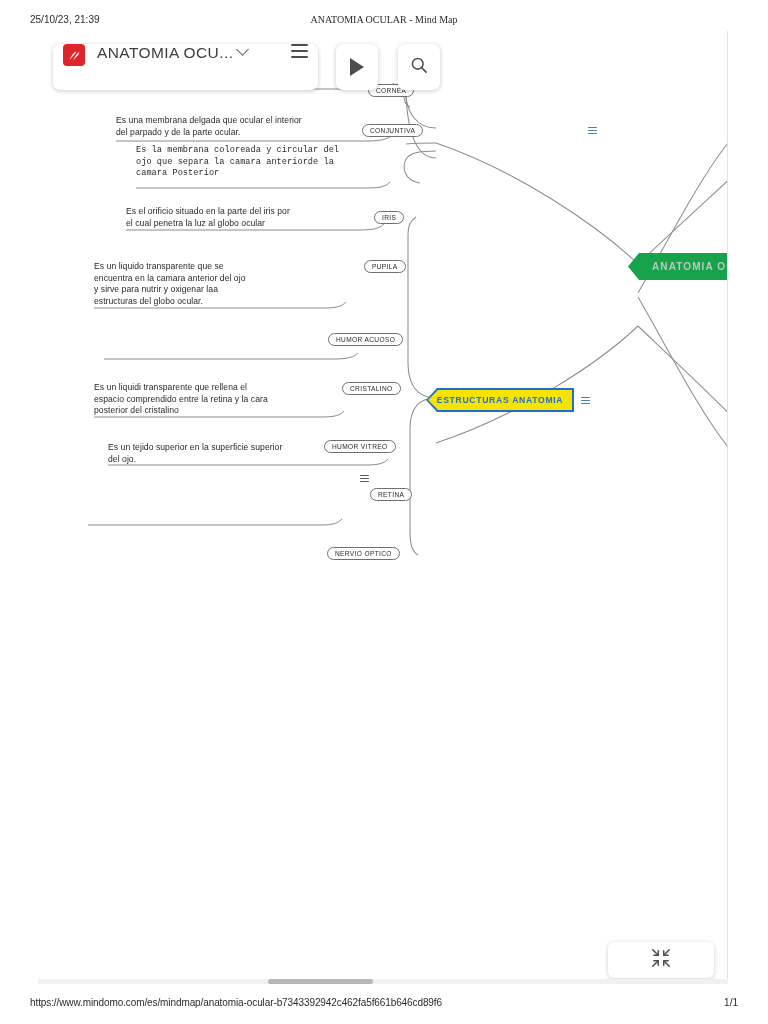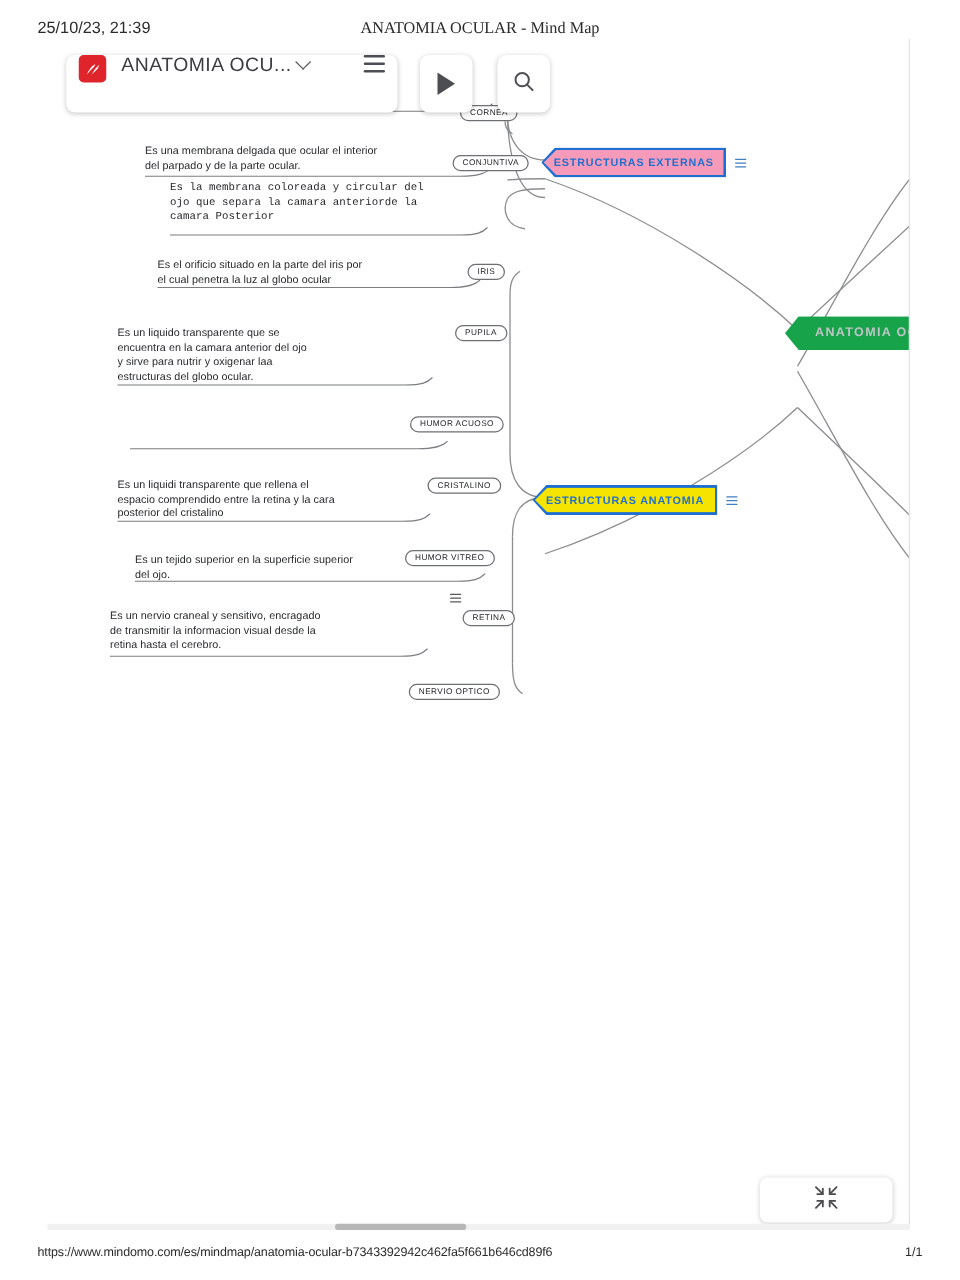--- a/index.html
+++ b/index.html
@@ -15,21 +15,21 @@
     overflow: hidden;
   }
 
   
   .print-header {
     position: absolute;
     top: 14px;
     left: 0;
     width: 768px;
     height: 16px;
-    font-size: 13px;
+    font-size: 10px;
     color: #2b2b2b;
   }
   .ph-date { position: absolute; left: 30px; top: 0; white-space: nowrap; }
   .ph-title { position: absolute; left: 0; top: 0; width: 768px; text-align: center; white-space: nowrap; font-family: Liberation Serif, serif; }
 
   .print-footer {
     position: absolute;
     top: 997px;
     left: 0;
     width: 768px;
@@ -327,29 +327,22 @@
 
     <div class="topic-text" style="left:70px; top:411px; width:255px;">Es un tejido superior en la superficie superior
 del ojo.</div>
     <div class="node-menu gray" style="left:322px; top:443px;">
       <i></i>
         <i></i>
         <i></i>
     </div>
     <div class="pill" style="left:332px; top:457px;">RETINA</div>
 
-    <div class="topic-text" style="left:50px; top:456px; width:255px;">Es un nervio craneal y sensitivo, encragado
-de transmitir la informacion visual desde la
-retina hasta el cerebro.</div>
     <div class="pill" style="left:289px; top:516px;">NERVIO OPTICO</div>
 
-    <div class="chev-outer" style="left:395px; top:87px; width:148px; height:24px;">
-      <div class="chevron" style="left:0; top:0; width:148px; height:24px; background:#1f6fd0;"></div>
-      <div class="chev-inner" style="width:144px; height:20px; background:#f59ab8; color:#1f6fd0;">ESTRUCTURAS EXTERNAS</div>
-    </div>
     <div class="node-menu" style="left:550px; top:95px;">
       <i></i>
         <i></i>
         <i></i>
     </div>
 
     <div class="chev-outer" style="left:388px; top:357px; width:148px; height:24px;">
       <div class="chevron" style="left:0; top:0; width:148px; height:24px; background:#1f6fd0;"></div>
       <div class="chev-inner" style="width:144px; height:20px; background:#f5e400; color:#1f6fd0;">ESTRUCTURAS ANATOMIA</div>
     </div>

